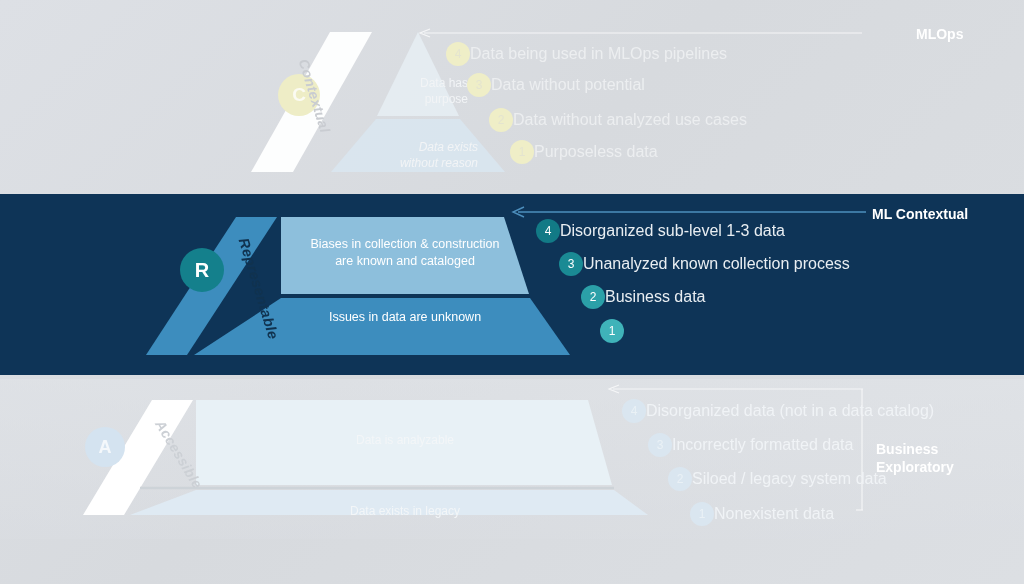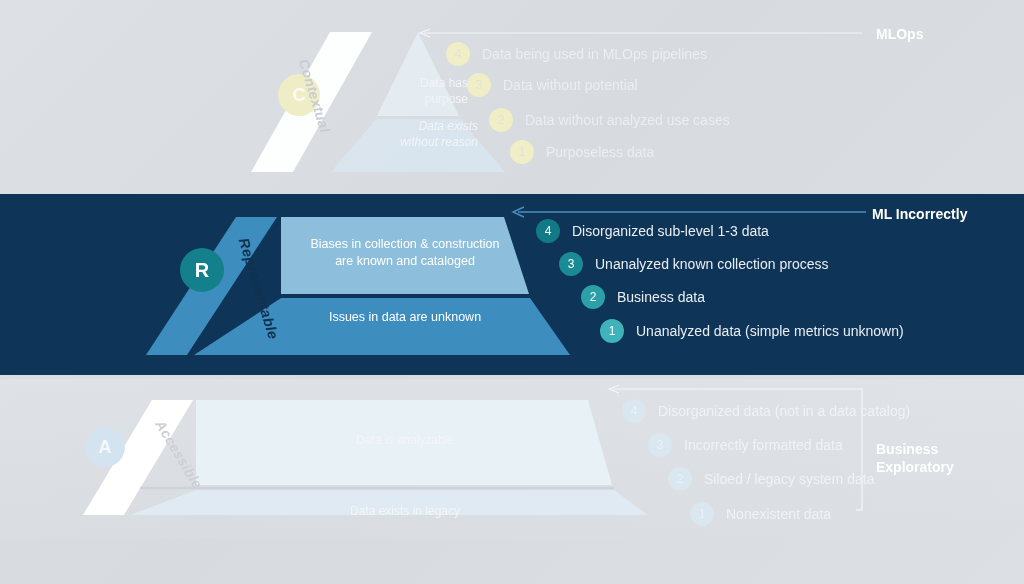--- a/index.html
+++ b/index.html
@@ -91,22 +91,21 @@
     width: 24px; height: 24px;
     border-radius: 50%;
     display: flex;
     align-items: center;
     justify-content: center;
     font-size: 12px;
     color: #ffffff;
     flex: 0 0 auto;
   }
   .bullet-text {
-    font-size: 14px;
-    margin-left: 12px;
+    font-size: 16px;
   }
 
   
   .callout {
     position: absolute;
     font-weight: bold;
     white-space: pre-line;
     line-height: 1.3;
   }
 
@@ -156,41 +155,41 @@
       </svg>
 
       <div class="badge" style="left:278px; top:74px; width:42px; height:42px; font-size:19px;">
         <span>C</span>
       </div>
 
       <div class="tab-label" style="left:311px; top:57px; transform:rotate(73deg); font-size:14px;">Contextual</div>
 
       <div class="shape-text" style="left:368px; top:75px; width:100px;">Data has
 purpose</div>
-      <div class="shape-text" style="left:358px; top:118px; width:120px;font-style:italic;">Data exists
+      <div class="shape-text" style="left:358px; top:139px; width:120px;font-style:italic;">Data exists
 without reason</div>
 
       <div class="bullet-row" style="left:446px; top:42px;">
         <span class="bullet-num">4</span>
         <span class="bullet-text">Data being used in MLOps pipelines</span>
       </div>
       <div class="bullet-row" style="left:467px; top:73px;">
         <span class="bullet-num">3</span>
         <span class="bullet-text">Data without potential</span>
       </div>
       <div class="bullet-row" style="left:489px; top:108px;">
         <span class="bullet-num">2</span>
         <span class="bullet-text">Data without analyzed use cases</span>
       </div>
       <div class="bullet-row" style="left:510px; top:140px;">
         <span class="bullet-num">1</span>
         <span class="bullet-text">Purposeless data</span>
       </div>
 
-      <div class="callout" style="left:876px; top:25px;">MLOps</div>
+      <div class="callout" style="left:916px; top:25px;">MLOps</div>
     </div>
   </div>
 
   <div class="band" id="band-mid">
     <div class="layer">
       <svg class="shapes" width="1024" height="181">
 
         <polygon points="236,23 277,23 187,161 146,161" fill="#3d8dbe"></polygon>
 
         <polygon points="281,23 504,23 529,100 281,100" fill="#8dbfdc"></polygon>
@@ -222,24 +221,23 @@
       <div class="bullet-row" style="left:559px; top:58px;">
         <span class="bullet-num" style="background:#1a8a94;">3</span>
         <span class="bullet-text">Unanalyzed known collection process</span>
       </div>
       <div class="bullet-row" style="left:581px; top:91px;">
         <span class="bullet-num" style="background:#2ba0a8;">2</span>
         <span class="bullet-text">Business data</span>
       </div>
       <div class="bullet-row" style="left:600px; top:125px;">
         <span class="bullet-num" style="background:#3fb3b9;">1</span>
-        <span class="bullet-text">Unanalyzed data (simple metrics unknown)</span>
-      </div>
-
-      <div class="callout" style="left:872px; top:11px;">ML Incorrectly</div>
+      </div>
+
+      <div class="callout" style="left:872px; top:11px;">ML Contextual</div>
     </div>
   </div>
 
   <div class="band" id="band-bottom">
     <div class="card-bg"></div>
     <div class="layer">
       <svg class="shapes" width="1024" height="209">
 
         <polygon points="152,25 193,25 124,140 83,140" fill="#ffffff"></polygon>
 

